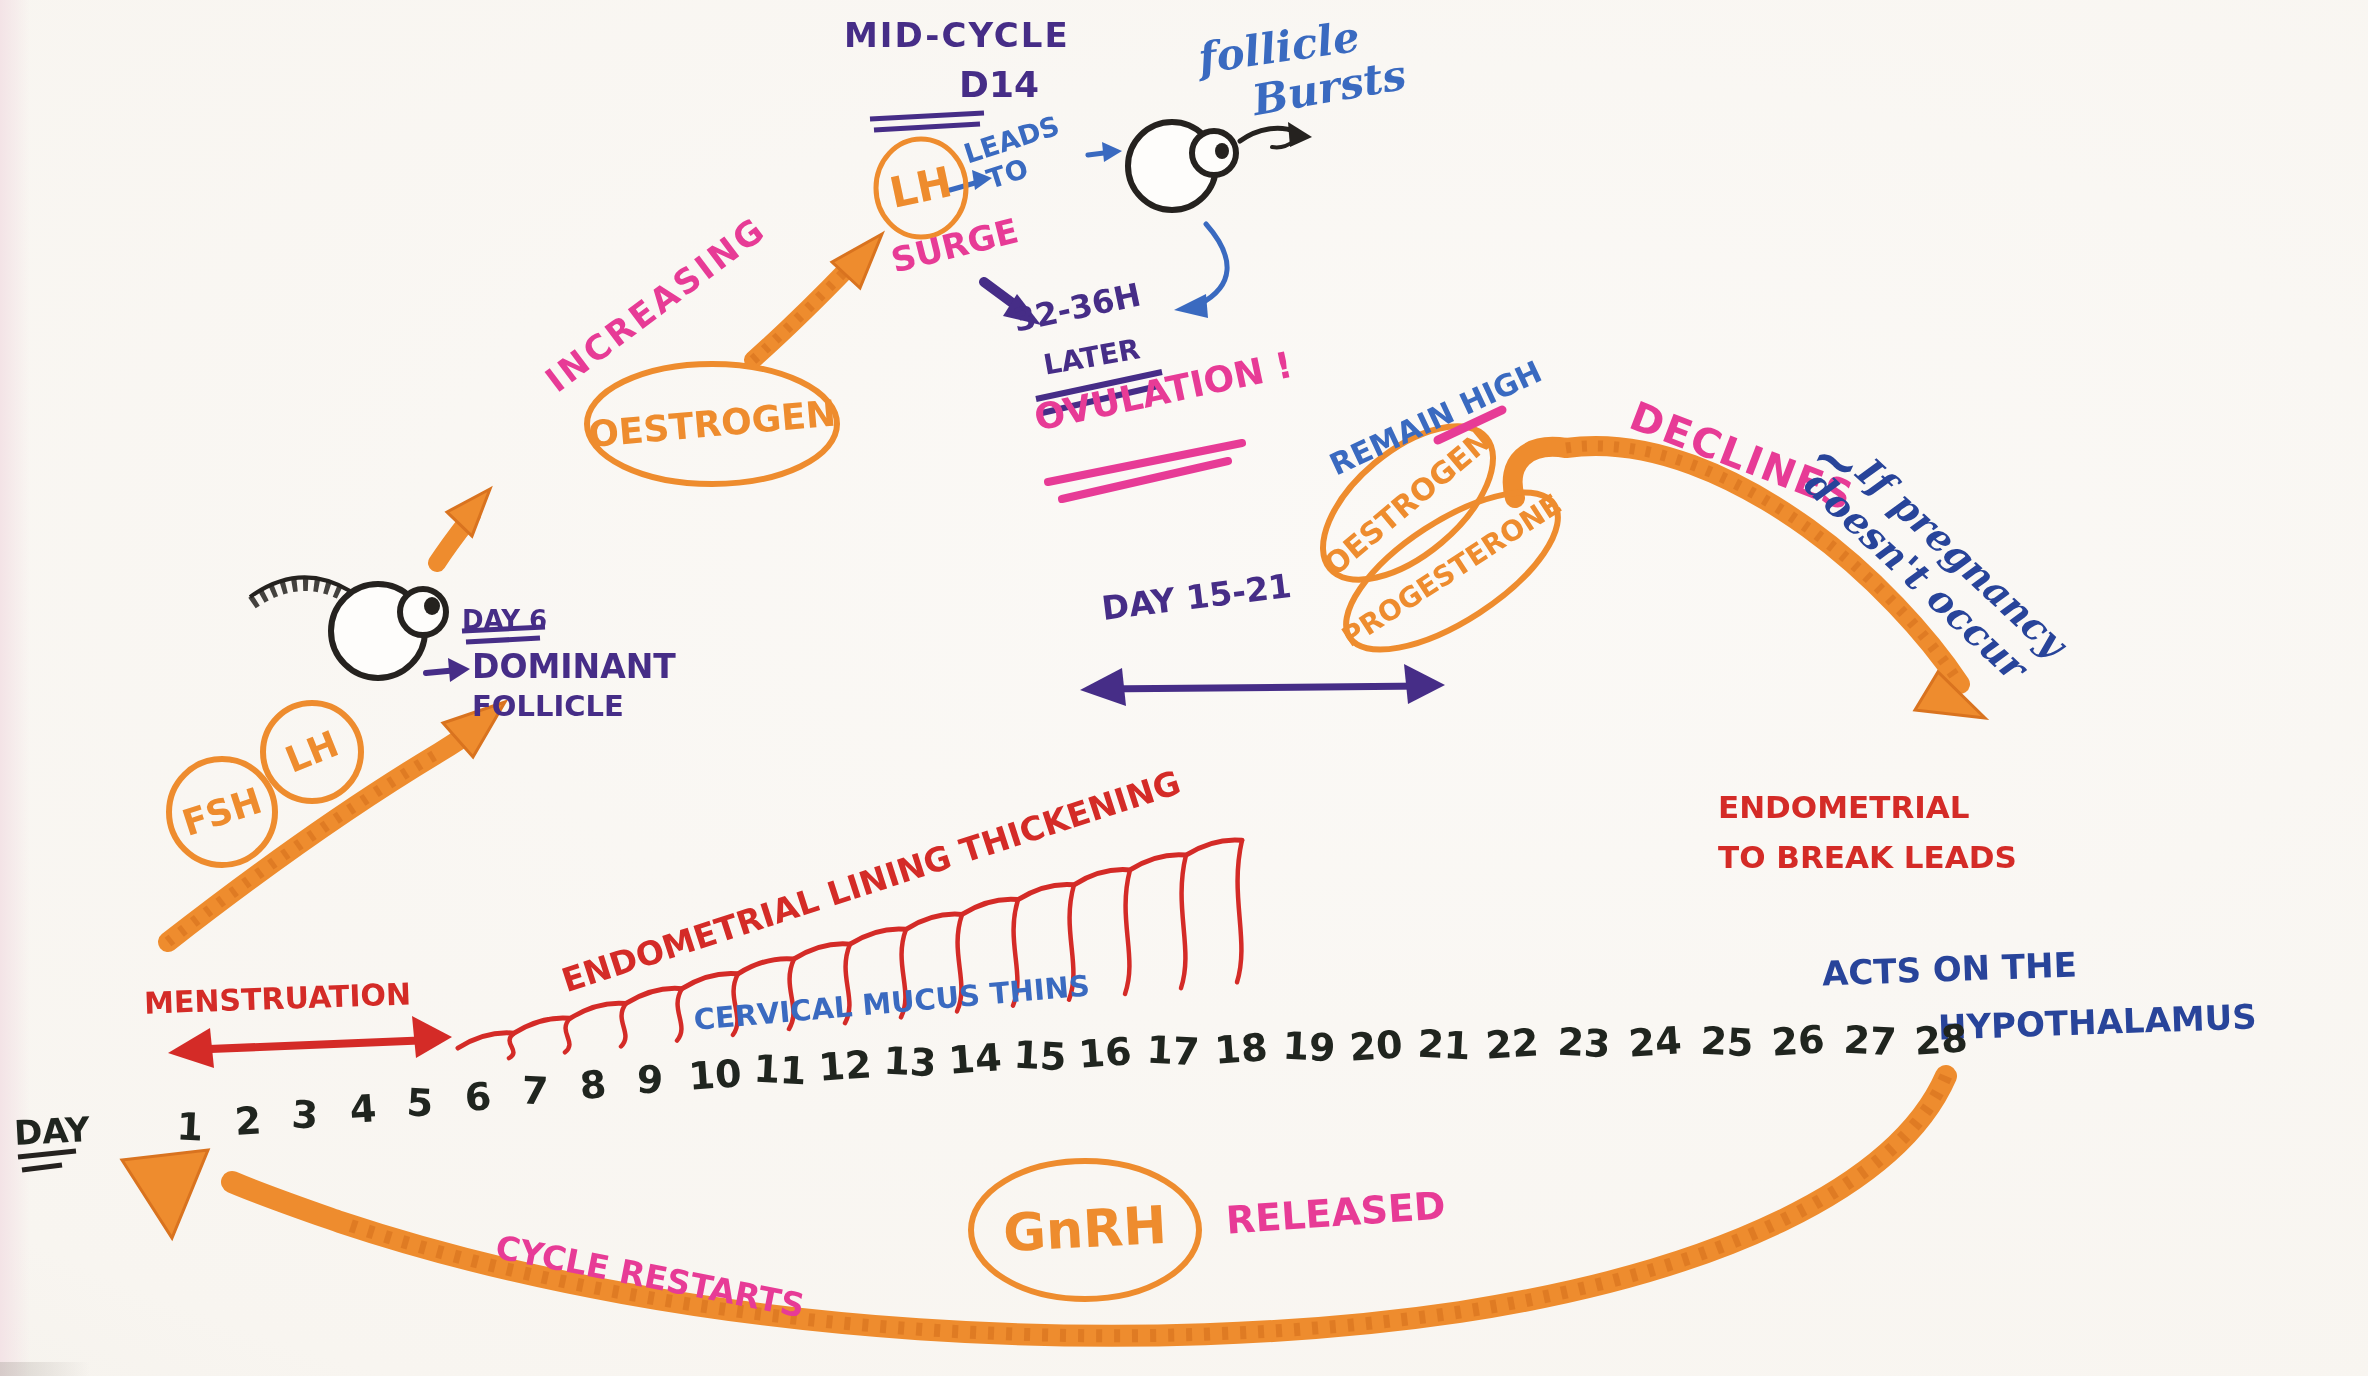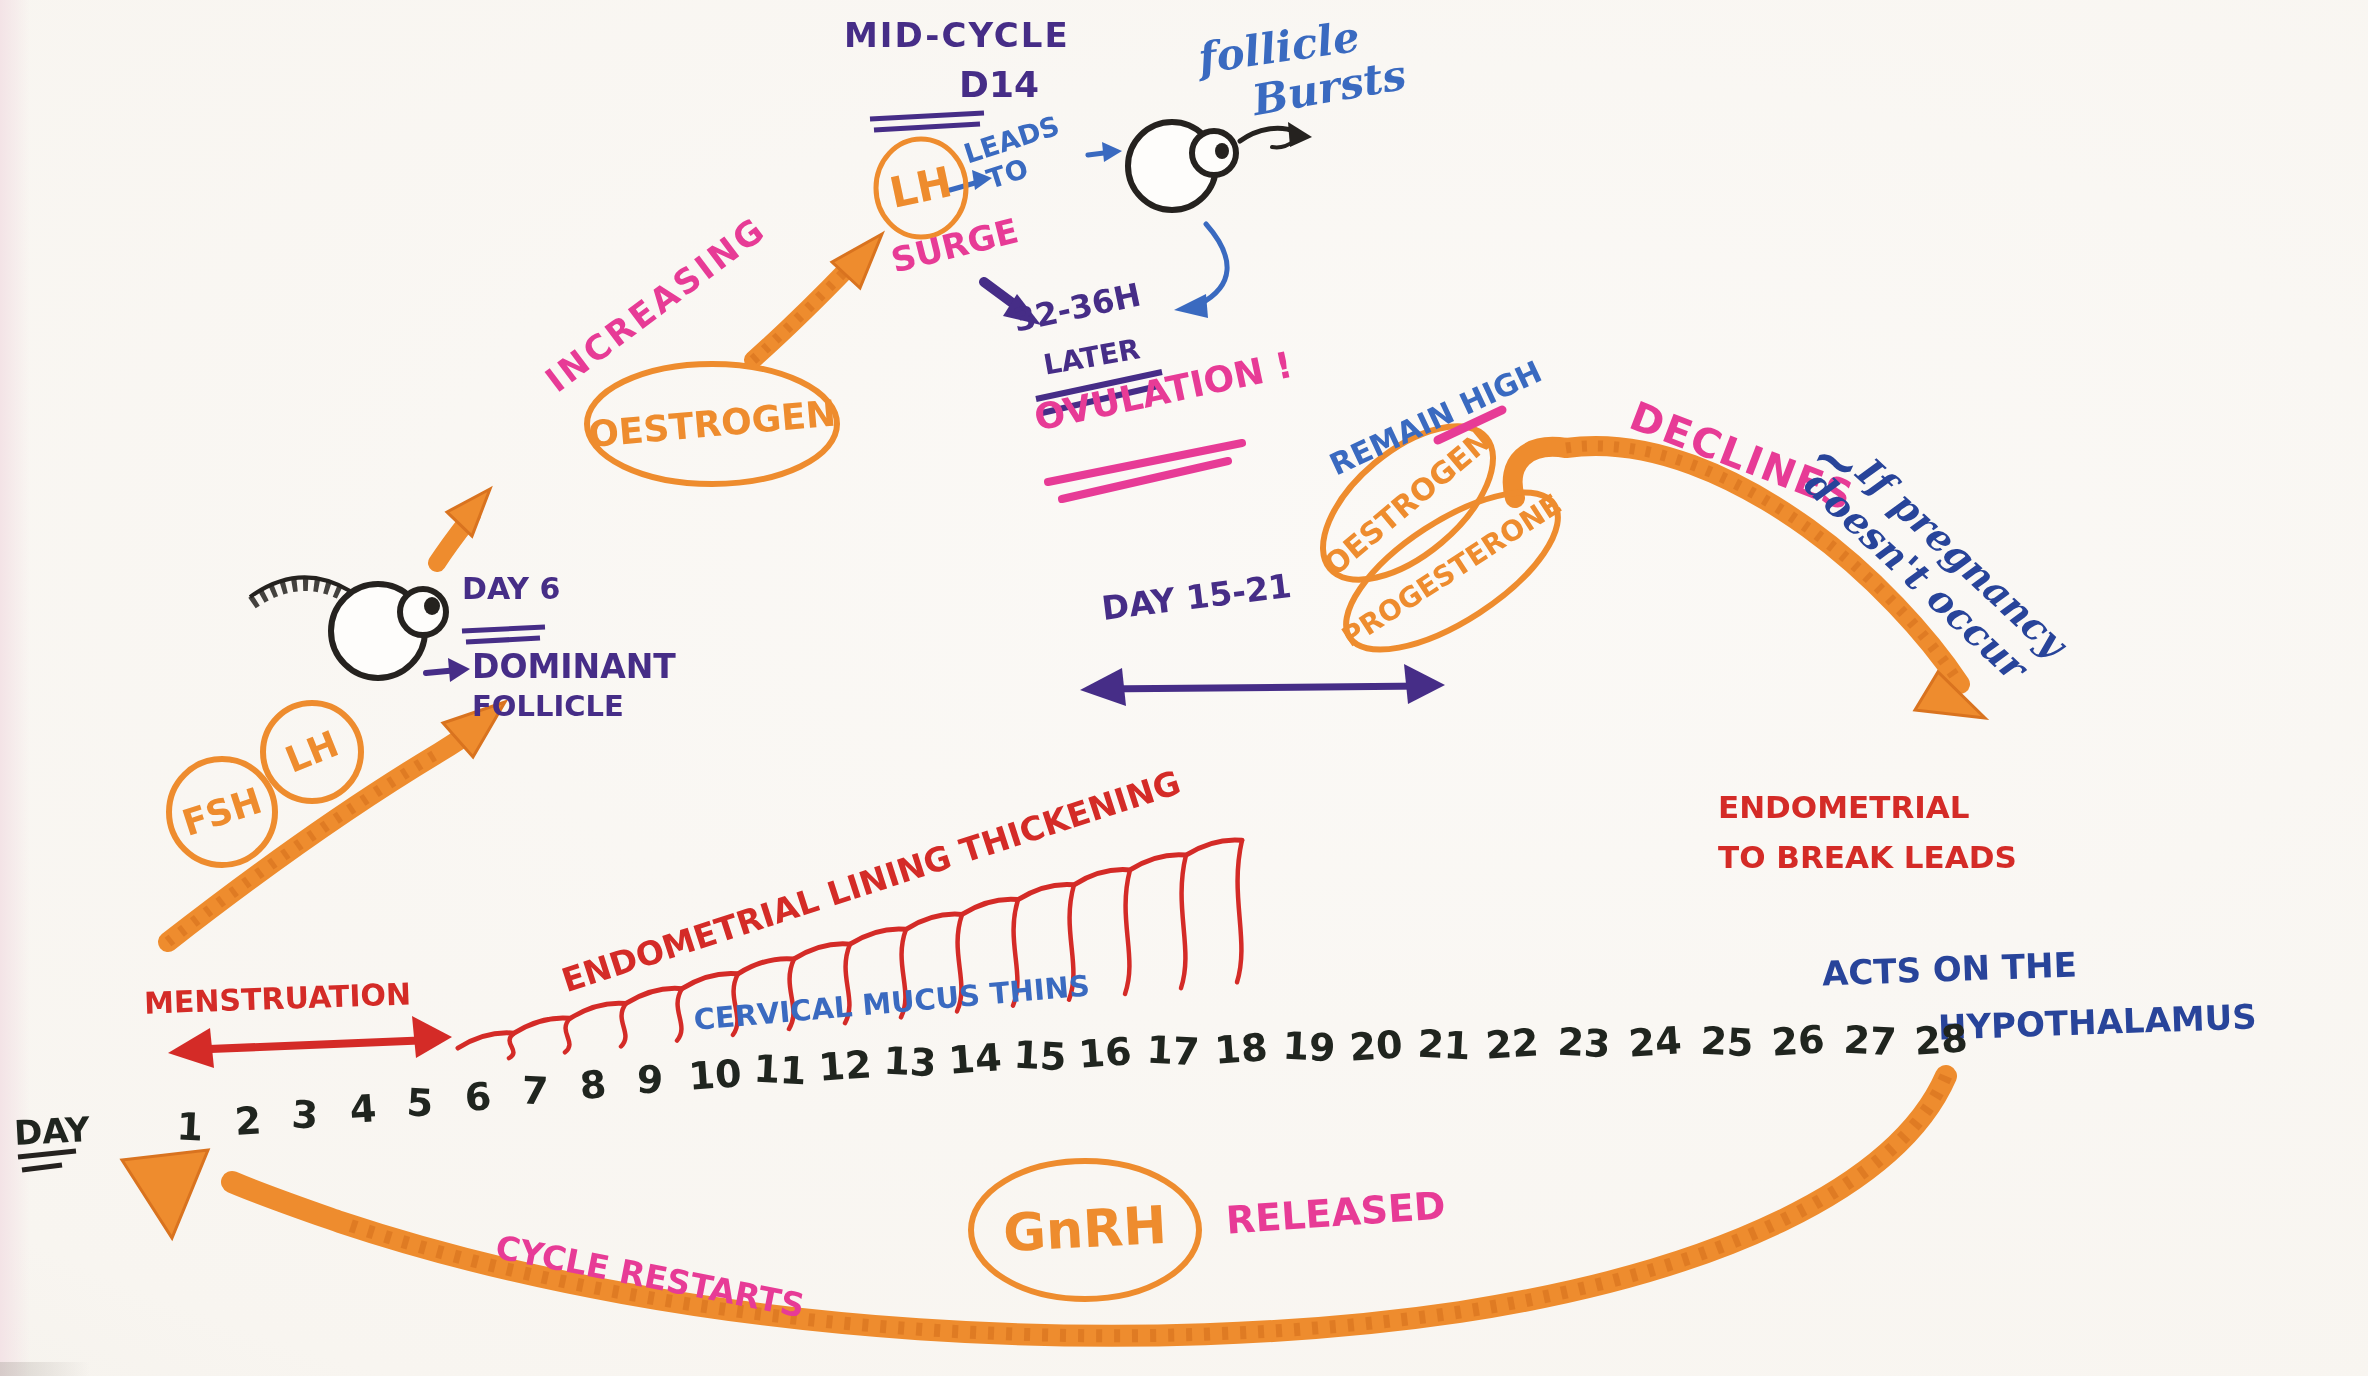--- a/index.html
+++ b/index.html
@@ -161,21 +161,21 @@
   </div>
   <div class="t blue script" style="left:1198px;top:24px;font-size:42px;transform:rotate(-8deg);">follicle</div>
   <div class="t blue script" style="left:1252px;top:64px;font-size:42px;transform:rotate(-10deg);">Bursts</div>
   <div class="t pink" style="left:892px;top:242px;font-size:34px;transform:rotate(-14deg);transform-origin:0 50%;">SURGE</div>
   <div class="t purple" style="left:1014px;top:303px;font-size:32px;transform:rotate(-12deg);transform-origin:0 50%;">32-36H</div>
   <div class="t purple" style="left:1044px;top:350px;font-size:28px;transform:rotate(-10deg);transform-origin:0 50%;">LATER</div>
   <div class="t pink" style="left:1035px;top:398px;font-size:36px;transform:rotate(-12deg);transform-origin:0 50%;">OVULATION !</div>
 
   <div class="t pink" style="left:550px;top:365px;font-size:34px;letter-spacing:3px;transform:rotate(-37deg);transform-origin:0 50%;">INCREASING</div>
   <div class="t orange c" style="left:712px;top:424px;font-size:36px;transform:translate(-50%,-50%) rotate(-5deg);">OESTROGEN</div>
-  <div class="t purple" style="left:462px;top:572px;font-size:30px;">DAY 6</div>
+  <div class="t purple" style="left:462px;top:606px;font-size:26px;">DAY 6</div>
   <div class="t purple" style="left:472px;top:648px;font-size:33px;">DOMINANT</div>
   <div class="t purple" style="left:472px;top:690px;font-size:29px;">FOLLICLE</div>
   <div class="t orange c" style="left:222px;top:812px;font-size:36px;transform:translate(-50%,-50%) rotate(-18deg);">FSH</div>
   <div class="t orange c" style="left:312px;top:752px;font-size:36px;transform:translate(-50%,-50%) rotate(-22deg);">LH</div>
 
   <div class="t blue" style="left:1332px;top:450px;font-size:30px;transform:rotate(-25deg);transform-origin:0 50%;">REMAIN HIGH</div>
   <div class="t orange c" style="left:1408px;top:503px;font-size:30px;transform:translate(-50%,-50%) rotate(-40deg);">OESTROGEN</div>
   <div class="t orange c" style="left:1452px;top:571px;font-size:28px;transform:translate(-50%,-50%) rotate(-33deg);">PROGESTERONE</div>
   <div class="t pink" style="left:1632px;top:391px;font-size:40px;letter-spacing:2px;transform:rotate(21deg);transform-origin:0 50%;">DECLINES</div>
   <div class="t navy" style="left:1812px;top:430px;font-size:56px;transform:rotate(25deg);">~</div>

